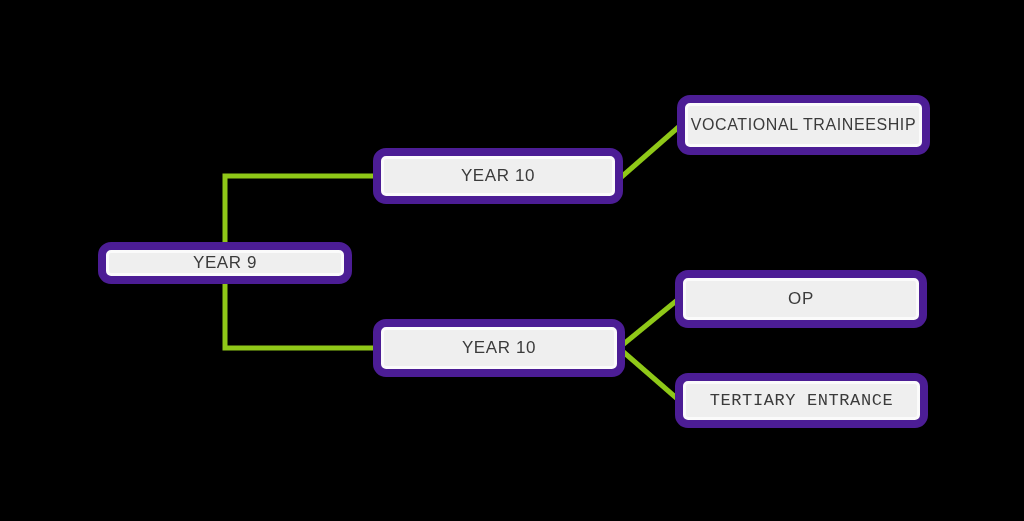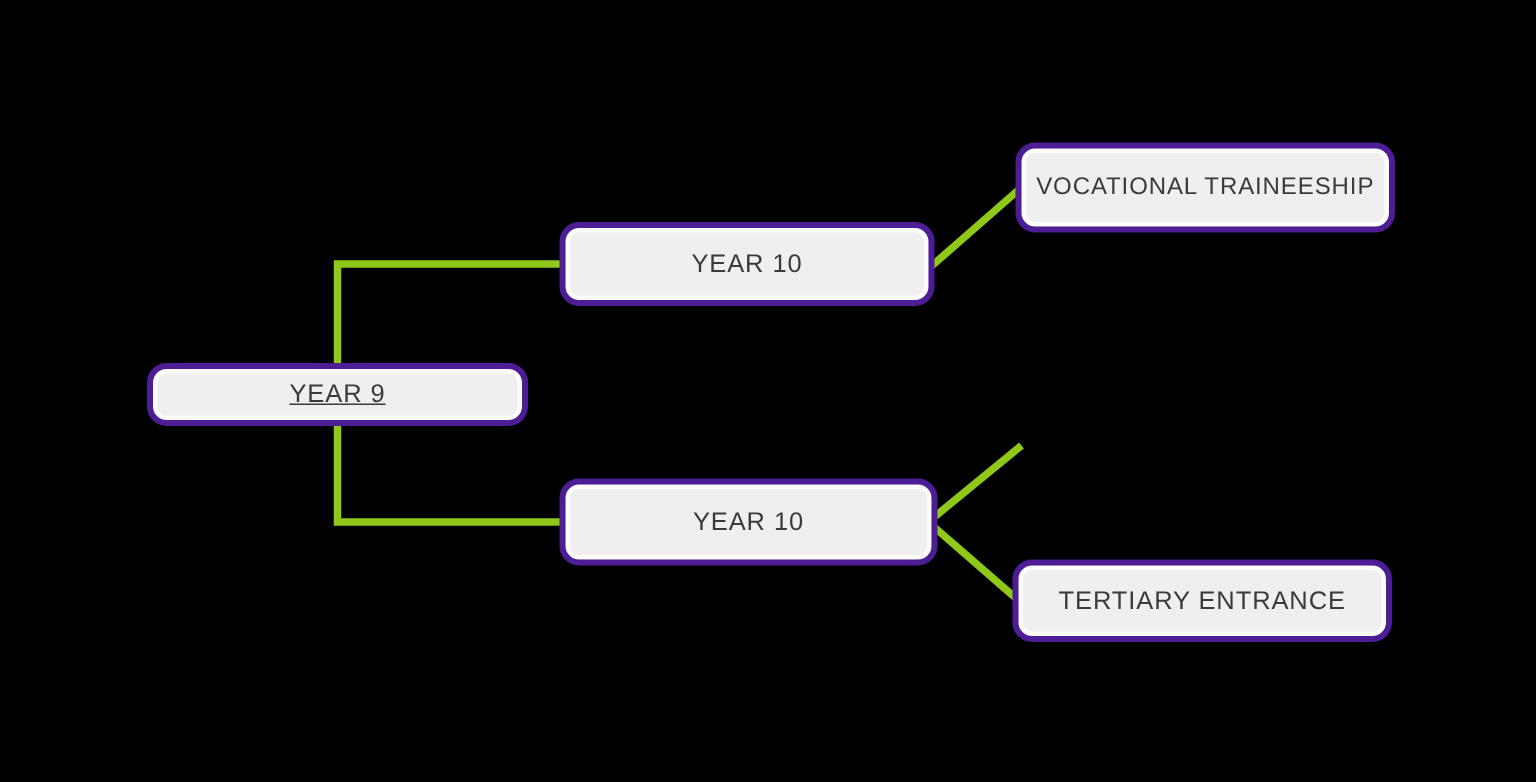--- a/index.html
+++ b/index.html
@@ -25,41 +25,41 @@
   .connectors path,
   .connectors line {
     stroke: #8FC818;
     stroke-width: 5;
     fill: none;
   }
   .node {
     position: absolute;
     box-sizing: border-box;
     background: #EFEFEF;
-    border: 4px solid #4c1d95;
+    border: 8px solid #4c1d95;
     border-radius: 13px;
     box-shadow: inset 0 0 0 3px #FBFBFB;
     display: flex;
     flex-direction: column;
     align-items: center;
     justify-content: center;
     text-align: right;
     color: #3B3B3B;
     font-size: 17px;
     letter-spacing: 0.6px;
     line-height: 1.25;
     text-transform: uppercase;
   }
   .node span { display: block; }
-  #node-year9     { left:  98px; top: 242px; width: 254px; height: 42px; text-decoration: underline; }
+  #node-year9     { left:  98px; top: 242px; width: 254px; height: 42px; }
   #node-y10voc    { left: 373px; top: 148px; width: 250px; height: 56px; }
   #node-voctrain  { left: 677px; top:  95px; width: 253px; height: 60px; font-size: 16px; }
   #node-y10acad   { left: 373px; top: 319px; width: 252px; height: 58px; }
   #node-op        { left: 675px; top: 270px; width: 252px; height: 58px; }
-  #node-tertiary  { left: 675px; top: 373px; width: 253px; height: 55px; }
+  #node-tertiary  { left: 675px; top: 373px; width: 253px; height: 55px; font-family: Liberation Mono, monospace; }
 </style>
 </head>
 <body>
 
 <div class="stage">
 
   <svg class="connectors" viewBox="0 0 1024 521" width="1024" height="521" xmlns="http://www.w3.org/2000/svg">
     <path d="M 378 176 L 225 176 L 225 348 L 378 348"></path>
     <line x1="618" y1="180" x2="682" y2="124"></line>
     <line x1="620" y1="347" x2="681" y2="297"></line>
@@ -75,18 +75,21 @@
   </div>
 
   <div class="node" id="node-voctrain">
     <span>VOCATIONAL TRAINEESHIP</span>
   </div>
 
   <div class="node" id="node-y10acad">
     <span>YEAR 10</span>
   </div>
 
+  <div class="node" id="node-op">
+    <span>OP</span>
+  </div>
 
   <div class="node" id="node-tertiary">
     <span>TERTIARY ENTRANCE</span>
   </div>
 
 </div>
 
 </body></html>

